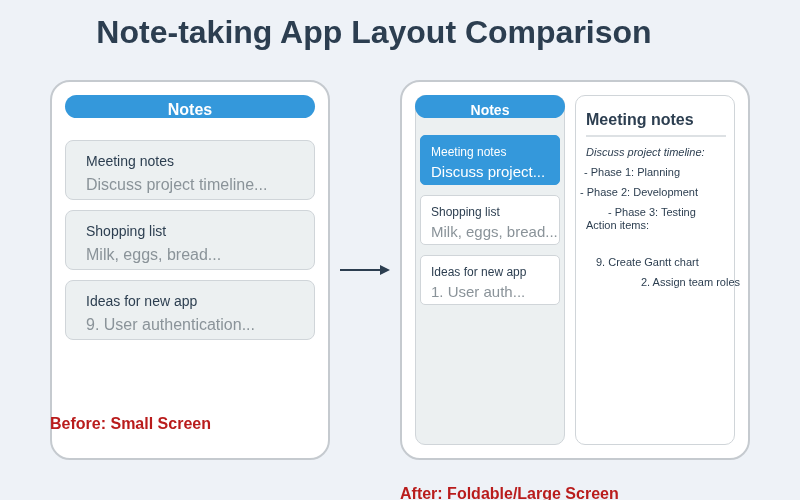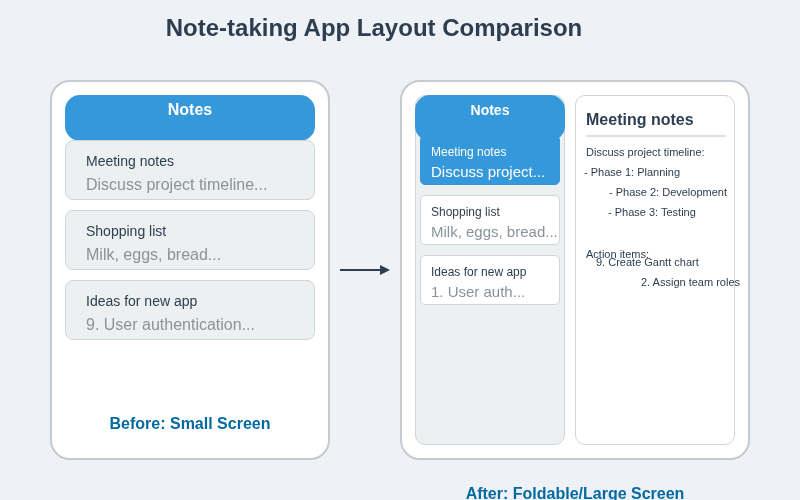--- a/index.html
+++ b/index.html
@@ -5,35 +5,35 @@
   html, body { margin:0; padding:0; }
   body {
     width:800px; height:500px; position:relative; overflow:hidden;
     background:#eef2f7;
     font-family:"Liberation Sans", sans-serif;
     color:#2c3e50;
   }
   .abs { position:absolute; box-sizing:border-box; }
   .title {
     left:0; top:14px; width:748px; text-align:center;
-    font-size:24px; font-weight:bold; color:#2c3e50;
+    font-size:32px; font-weight:bold; color:#2c3e50;
   }
   .device {
     background:#ffffff; border:2px solid #c5cacf; border-radius:20px;
   }
   .pill {
     background:#3498db; color:#fff; font-weight:bold; text-align:center;
-    border-radius:15px; font-size:16px; line-height:30px; height:46px;
+    border-radius:15px; font-size:16px; line-height:30px; height:23px;
   }
   .card {
     background:#ecf0f1; border:1px solid #d0d5d9; border-radius:8px;
   }
   .card .t { position:absolute; left:20px; top:12px; font-size:14px; color:#2c3e50; }
   .card .s { position:absolute; left:20px; top:35px; font-size:16px; color:#8a9399; }
-  .caption { font-size:16px; font-weight:bold; text-align:center; color:#0369a1; }
+  .caption { font-size:16px; font-weight:bold; text-align:left; color:#b91c1c; }
   .sidebar { background:#ecf0f1; border:1px solid #d0d5d9; border-radius:10px; }
   .scard { background:#fff; border:1px solid #d0d5d9; border-radius:5px; }
   .scard .t { position:absolute; left:10px; top:9px; font-size:12px; color:#2c3e50; }
   .scard .s { position:absolute; left:10px; top:27px; font-size:15px; color:#8a9399; }
   .scard.active { background:#3498db; border-color:#3498db; }
   .scard.active .t, .scard.active .s { color:#fff; }
   .detail { background:#fff; border:1px solid #d0d5d9; border-radius:10px; }
   .detail .h { position:absolute; left:10px; top:15px; font-size:16px; font-weight:bold; color:#2c3e50; }
   .detail .rule { position:absolute; left:10px; top:39px; width:140px; height:2px; background:#dde1e4; }
   .detail .line { position:absolute; font-size:11px; color:#2c3e50; white-space:nowrap; }
@@ -82,22 +82,22 @@
   <span class="s">Milk, eggs, bread...</span>
 </div>
 <div class="abs scard" style="left:420px; top:255px; width:140px; height:50px;">
   <span class="t">Ideas for new app</span>
   <span class="s">1. User auth...</span>
 </div>
 
 <div class="abs detail" style="left:575px; top:95px; width:160px; height:350px;">
   <span class="h">Meeting notes</span>
   <div class="rule"></div>
-  <span class="line" style="left:10px; top:50px;">Discuss project timeline:</span>
+  <span class="line" style="left:10px; top:50px;font-style:italic;">Discuss project timeline:</span>
   <span class="line" style="left:8px; top:70px;">- Phase 1: Planning</span>
-  <span class="line" style="left:33px; top:90px;">- Phase 2: Development</span>
+  <span class="line" style="left:4px; top:90px;">- Phase 2: Development</span>
   <span class="line" style="left:32px; top:110px;">- Phase 3: Testing</span>
-  <span class="line" style="left:10px; top:152px;">Action items:</span>
+  <span class="line" style="left:10px; top:123px;">Action items:</span>
   <span class="line" style="left:20px; top:160px;">9. Create Gantt chart</span>
   <span class="line" style="left:20px; top:180px;margin-left:45px;">2. Assign team roles</span>
 </div>
 
 <div class="abs caption" style="left:400px; top:466px; width:350px;margin-top:19px;">After: Foldable/Large Screen</div>
 
 </body></html>

